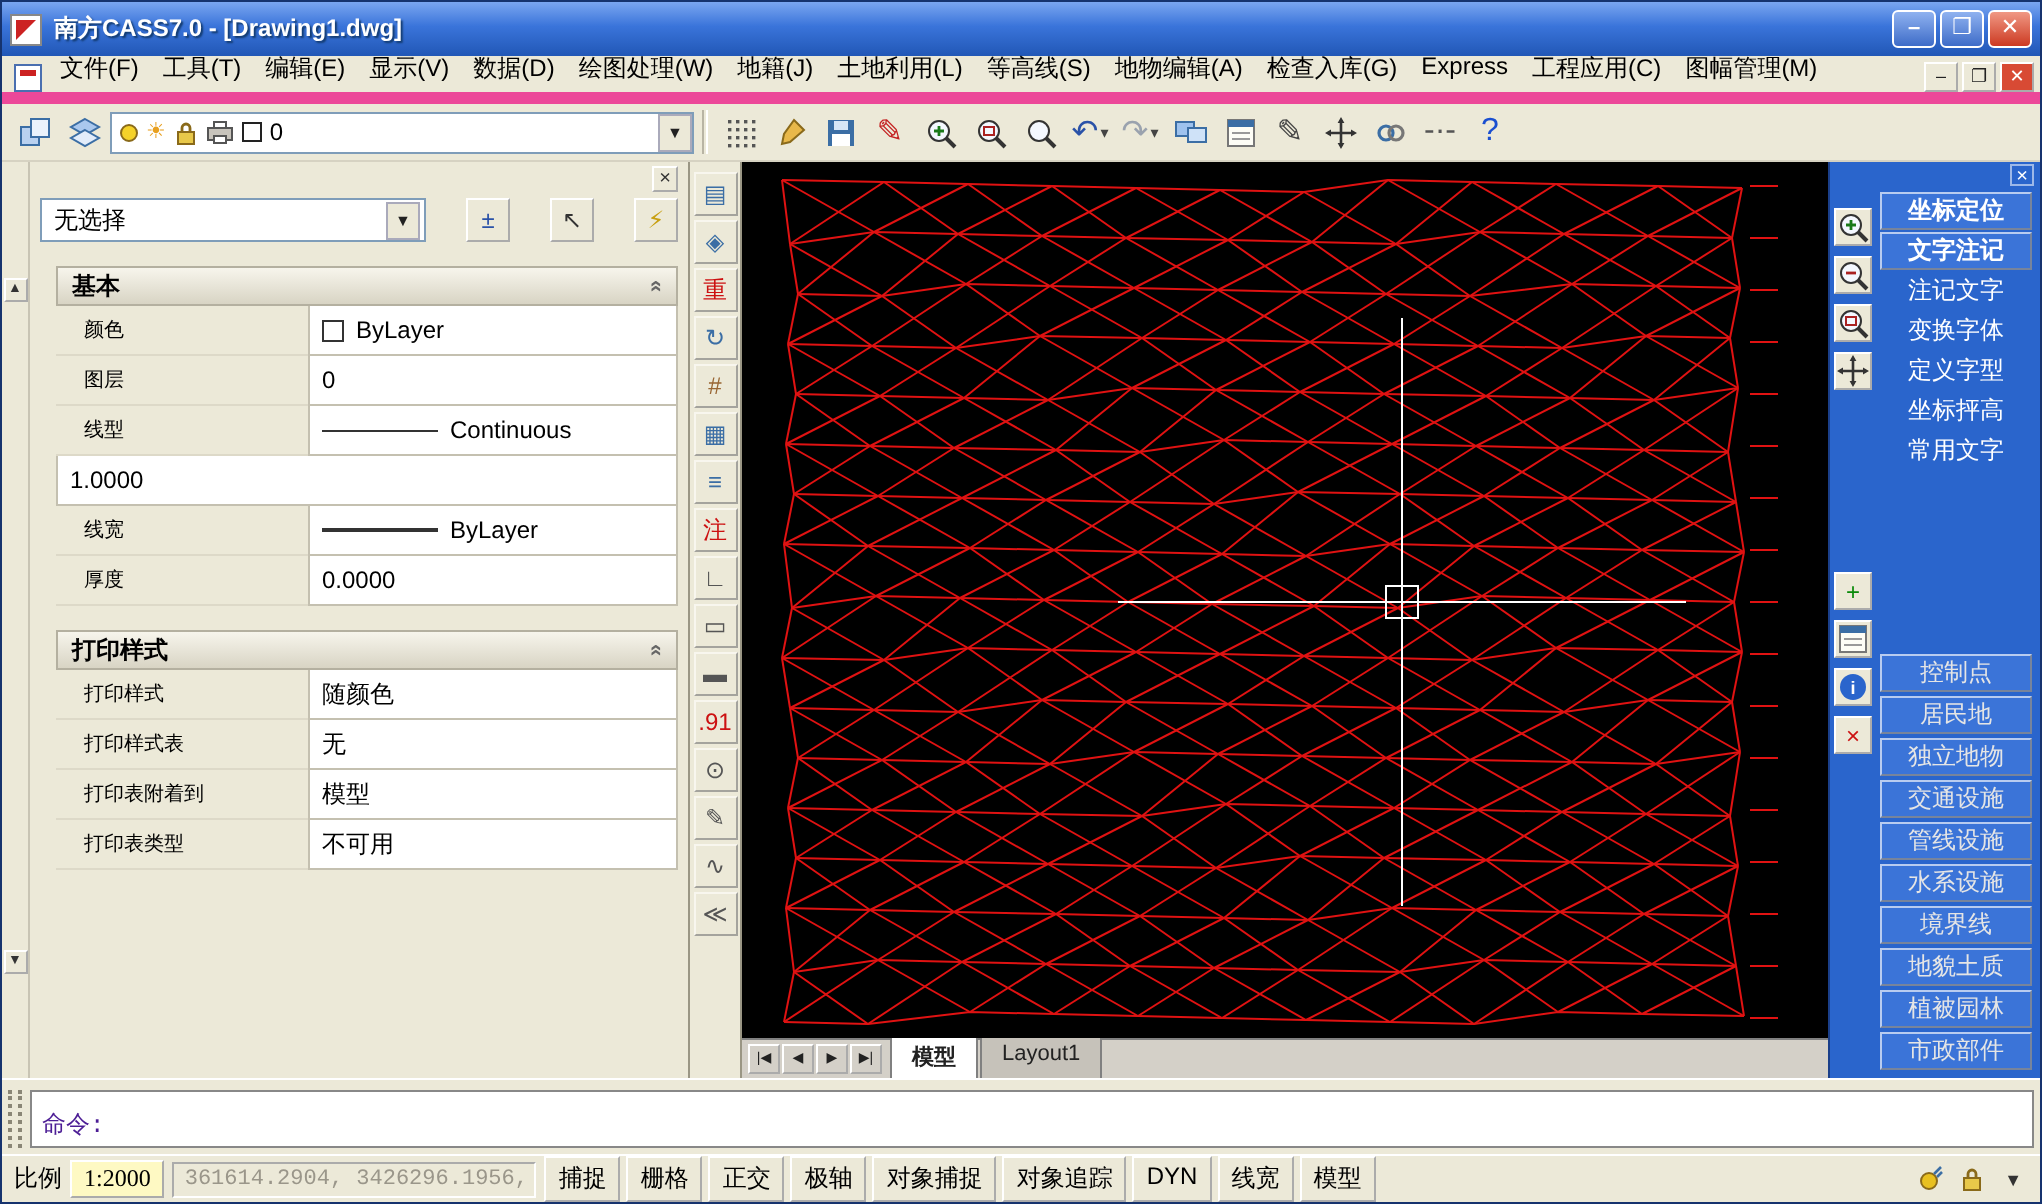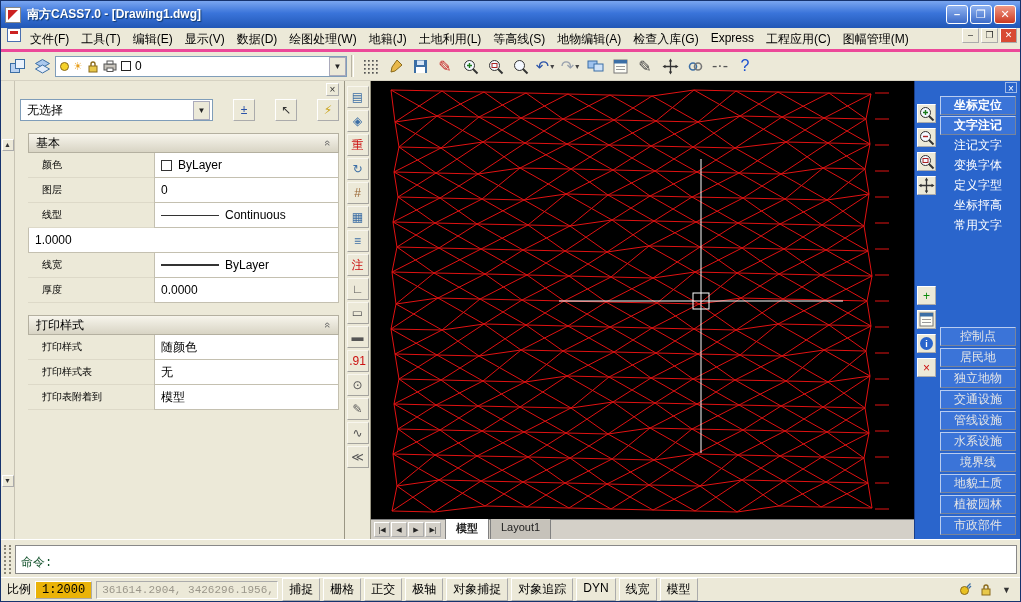--- a/index.html
+++ b/index.html
@@ -14,22 +14,22 @@
   .app-icon::after { content:""; position:absolute; left:2px; top:2px; width:0; height:0;
       border-left:10px solid #cc2222; border-bottom:10px solid transparent; }
   .title-text { color:#fff; font-weight:bold; font-size:12px; text-shadow:1px 1px 1px #123a6e; }
   .win-btns { margin-left:auto; display:flex; gap:2px; }
   .wbtn { width:22px; height:19px; border-radius:3px; border:1px solid #fff; color:#fff; font-size:11px;
       font-weight:bold; text-align:center; line-height:17px;
       background:linear-gradient(#8fb2f0,#3e6cc8); cursor:default; }
   .wbtn.close { background:linear-gradient(#f09884,#cc3a22); }
 
   
-  .menubar { height:24px; flex:0 0 24px; display:flex; align-items:flex-start; padding:0 3px;
-      border-bottom:3px solid #ec4899; background:#ece9d8; }
+  .menubar { height:24px; flex:0 0 24px; display:flex; align-items:flex-end; padding:0 3px;
+      border-bottom:6px solid #ec4899; background:#ece9d8; }
   .doc-icon { width:14px; height:14px; border:1px solid #4a6fb0; background:#fff; margin:0 3px;
       position:relative; }
   .doc-icon::after { content:""; position:absolute; left:2px; top:2px; right:2px; height:3px; background:#cc2222; }
   .menu-item { font-size:12px; padding:3px 6px; white-space:nowrap; color:#000; cursor:default; }
   .mdi-btns { margin-left:auto; display:flex; gap:2px; }
   .mbtn { width:17px; height:15px; border:1px outset #fff; background:#ece9d8; font-size:9px;
       line-height:13px; text-align:center; color:#222; }
   .mbtn.close { background:#d84a34; color:#fff; font-weight:bold; }
 
   
@@ -61,21 +61,21 @@
   .props-top { height:13px; display:flex; justify-content:flex-end; }
   .p-close { font-size:10px; line-height:11px; width:13px; text-align:center; border:1px outset #fff;
       background:#ece9d8; color:#333; }
   .combo-row { display:flex; gap:20px; align-items:center; margin:3px 0 12px; }
   .sel-combo { flex:1; height:22px; background:#fff; border:1px solid #7f9db9; display:flex;
       align-items:center; padding:0 2px 0 6px; font-size:12px; }
   .mini-btn { width:22px; height:22px; border:1px outset #fff; background:#ece9d8;
       display:flex; align-items:center; justify-content:center; font-size:12px; }
   .psec { margin:0 0 12px 8px; }
   .psec-head { height:20px; background:linear-gradient(#f7f5ec,#d8d4c4); border:1px solid #b4b0a0;
-      display:flex; align-items:center; padding:0 7px; font-size:12px; font-weight:normal; }
+      display:flex; align-items:center; padding:0 7px; font-size:12px; font-weight:bold; }
   .chev { margin-left:auto; font-size:11px; color:#666; transform:rotate(90deg); }
   .prow { display:flex; height:25px; }
   .plab { width:126px; font-size:10px; display:flex; align-items:center; padding-left:14px;
       border-bottom:1px solid #ddd9c8; }
   .pval { flex:1; background:#fff; border:1px solid #c4c0b0; border-top:none; font-size:12px;
       display:flex; align-items:center; gap:6px; padding-left:6px; }
   .prow:first-of-type .pval { border-top:1px solid #c4c0b0; }
   .sw-square { width:11px; height:11px; background:#fff; border:1px solid #333; }
   .sw-line { width:58px; height:1px; background:#333; }
   .sw-line.thick { height:2px; }
@@ -114,28 +114,28 @@
   .rnav.raised { border:1px outset #b8ccf0; background:#3b74d8;font-weight:bold; }
   .rcats { margin-top:auto; }
   .rcat { height:19px; margin-top:2px; color:#e5e5e5; font-size:12px; display:flex; align-items:center;
       justify-content:center; border:1px outset #b8ccf0; background:#3b74d8; white-space:nowrap; }
 
   
   .cmdarea { height:38px; flex:0 0 38px; background:#ece9d8; border-top:1px solid #fff;
       display:flex; align-items:stretch; padding:5px 3px 3px; gap:4px; }
   .grip { width:7px; border-left:2px dotted #8a8676; border-right:2px dotted #8a8676; }
   .cmdwin { flex:1; background:#fff; border:1px solid #888; display:flex; align-items:flex-end;
-      padding:2px 5px; font:12px "Liberation Mono","DejaVu Sans Mono",monospace; color:#14532d; }
+      padding:2px 5px; font:12px "Liberation Mono","DejaVu Sans Mono",monospace; color:#4c1d95; }
 
   
   .statusbar { height:24px; flex:0 0 24px; display:flex; align-items:center; gap:4px; padding:0 6px;
       border-top:1px solid #fff; background:#ece9d8; }
   .sb-label { font-size:12px; }
-  .sbtn { border:1px outset #fff; background:#eab308; font-size:12px; padding:1px 6px;
-      font-family:Liberation Mono, monospace; }
+  .sbtn { border:1px outset #fff; background:#fef9c3; font-size:12px; padding:1px 6px;
+      font-family:Liberation Serif, serif; }
   .coords { width:182px; border:1px inset #fff; color:#9a968a; font-size:11px; padding:2px 5px;
       font-family:"Liberation Mono","DejaVu Sans Mono",monospace; white-space:nowrap; overflow:hidden; }
   .stoggle { border:1px outset #fff; background:#ece9d8; font-size:12px; padding:2px 6px;
       font-family:inherit; white-space:nowrap; }
   .sb-spacer { flex:1; }
   .sb-ico { width:18px; height:17px; display:inline-flex; align-items:center; justify-content:center; }
   .sb-arrow { font-size:9px; color:#333; padding:0 3px; }
 </style>
 </head>
 <body>
@@ -395,20 +395,26 @@
             <div class="prow">
               <div class="plab">打印样式表</div>
               <div class="pval">
                 <span>无</span>
               </div>
             </div>
             <div class="prow">
               <div class="plab">打印表附着到</div>
               <div class="pval">
                 <span>模型</span>
+              </div>
+            </div>
+            <div class="prow">
+              <div class="plab">打印表类型</div>
+              <div class="pval">
+                <span>不可用</span>
               </div>
             </div>
           </div>
         </div>
       <div class="props-fill"></div>
     </div>
 
     <div class="vtools" id="vtools">
         <span class="vtool">
           <span style="color: rgb(59, 110, 165);">▤</span>

